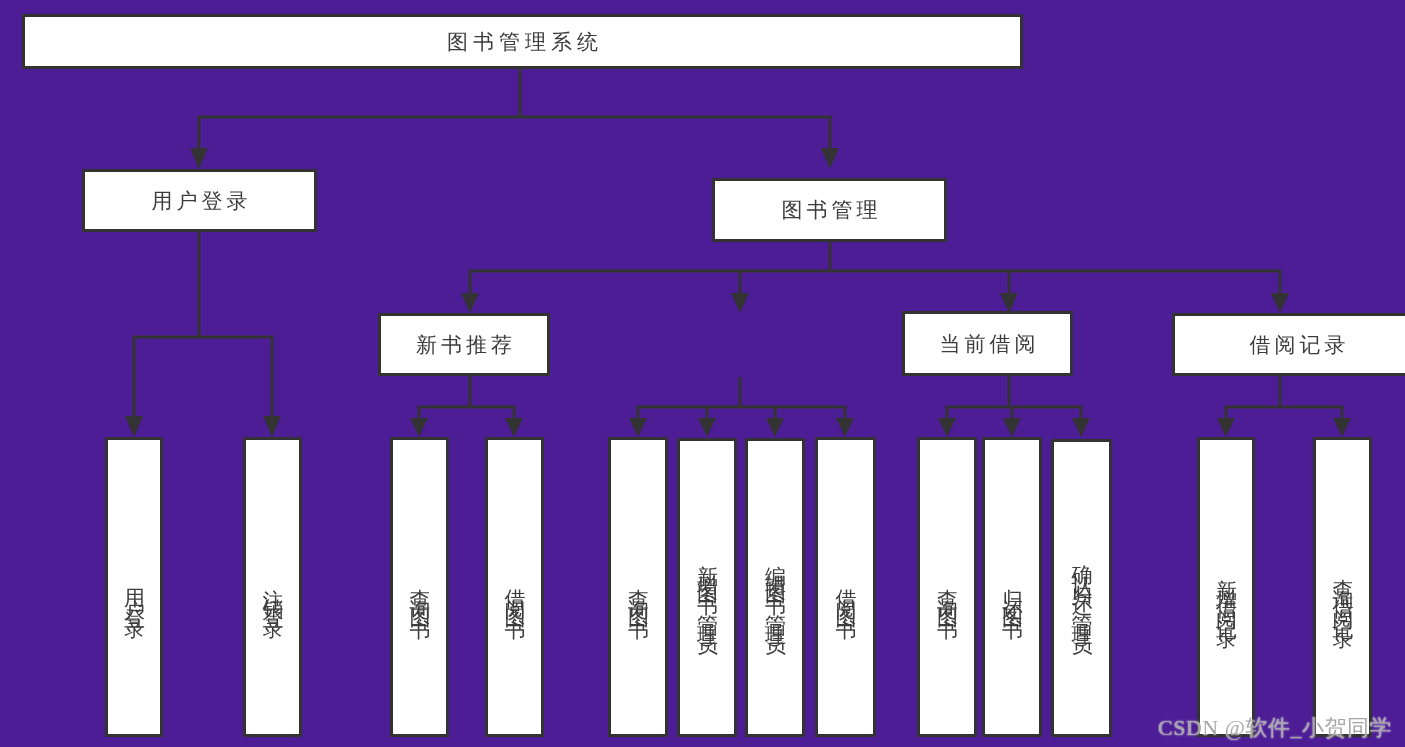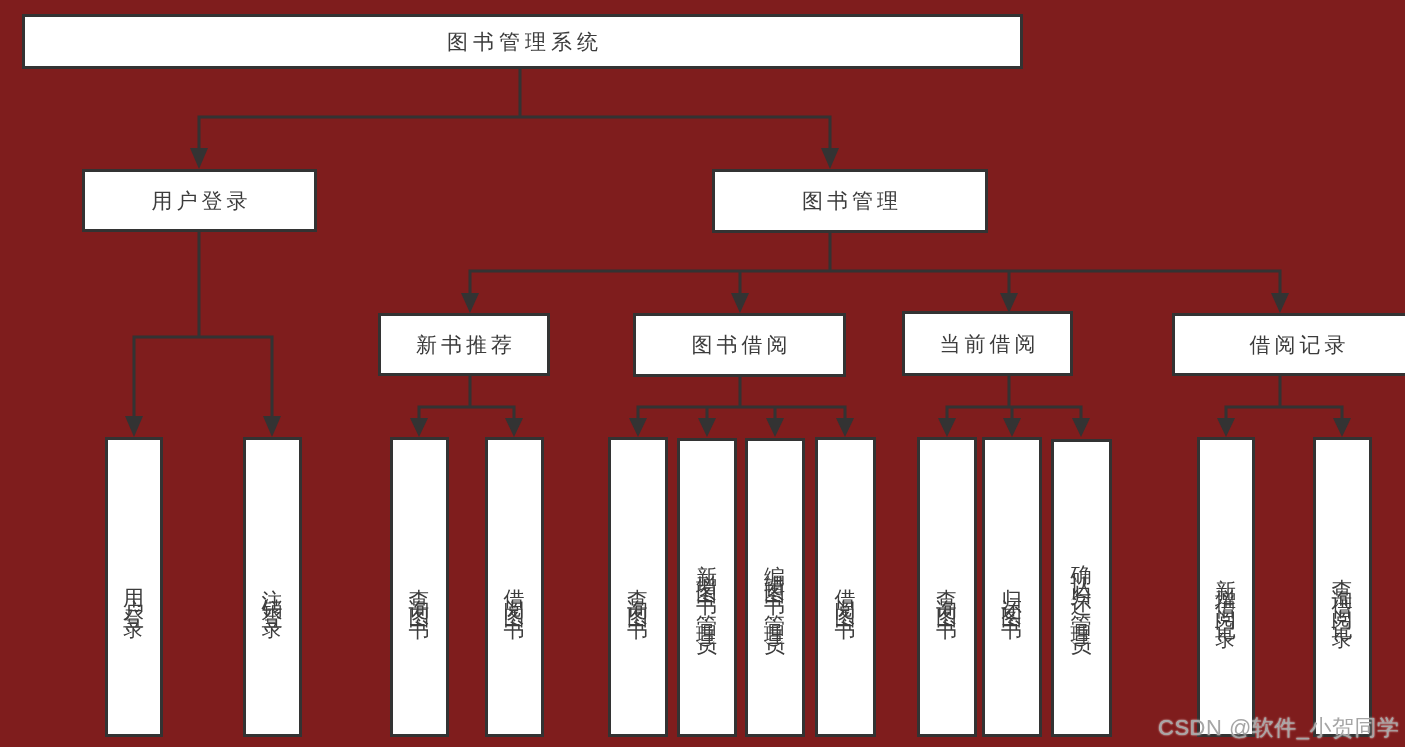--- a/index.html
+++ b/index.html
@@ -1,18 +1,18 @@
 <!DOCTYPE html>
 <html><head>
 <meta charset="utf-8">
 <style>
   html,body{margin:0;padding:0;background:#fff;}
   .stage{
-    position:relative;width:1405px;height:747px;background:#7f1d1d;
-    font-family:Liberation Sans, sans-serif;overflow:hidden;
+    position:relative;width:1405px;height:747px;background:#4c1d95;
+    font-family:Liberation Serif, serif;overflow:hidden;
   }
   .wires{position:absolute;left:0;top:0;z-index:1;}
   .node{
     position:absolute;box-sizing:border-box;background:#ffffff;
     border:3px solid #333333;display:flex;align-items:center;justify-content:center;
     color:#3c3c3c;z-index:2;
   }
   .h-label{font-size:21px;letter-spacing:4px;padding-left:4px;white-space:nowrap;}
   .root .h-label{letter-spacing:5px;padding-left:5px;}
   .leaf span{
@@ -63,29 +63,26 @@
     </g>
   </svg>
 
   <div class="node root" style="left:22px;top:14px;width:1001px;height:55px;">
     <span class="h-label">图书管理系统</span>
   </div>
 
   <div class="node" style="left:82px;top:169px;width:235px;height:63px;">
     <span class="h-label">用户登录</span>
   </div>
-  <div class="node" style="left:712px;top:169px;width:276px;height:64px;">
+  <div class="node" style="left:712px;top:178px;width:235px;height:64px;">
     <span class="h-label">图书管理</span>
   </div>
 
   <div class="node" style="left:378px;top:313px;width:172px;height:63px;">
     <span class="h-label">新书推荐</span>
-  </div>
-  <div class="node" style="left:633px;top:313px;width:213px;height:64px;">
-    <span class="h-label">图书借阅</span>
   </div>
   <div class="node" style="left:902px;top:311px;width:171px;height:65px;">
     <span class="h-label">当前借阅</span>
   </div>
   <div class="node" style="left:1172px;top:313px;width:251px;height:63px;">
     <span class="h-label">借阅记录</span>
   </div>
 
   <div class="node leaf" style="left:105px;top:437px;width:58px;height:300px;">
     <span>用户登录</span>

